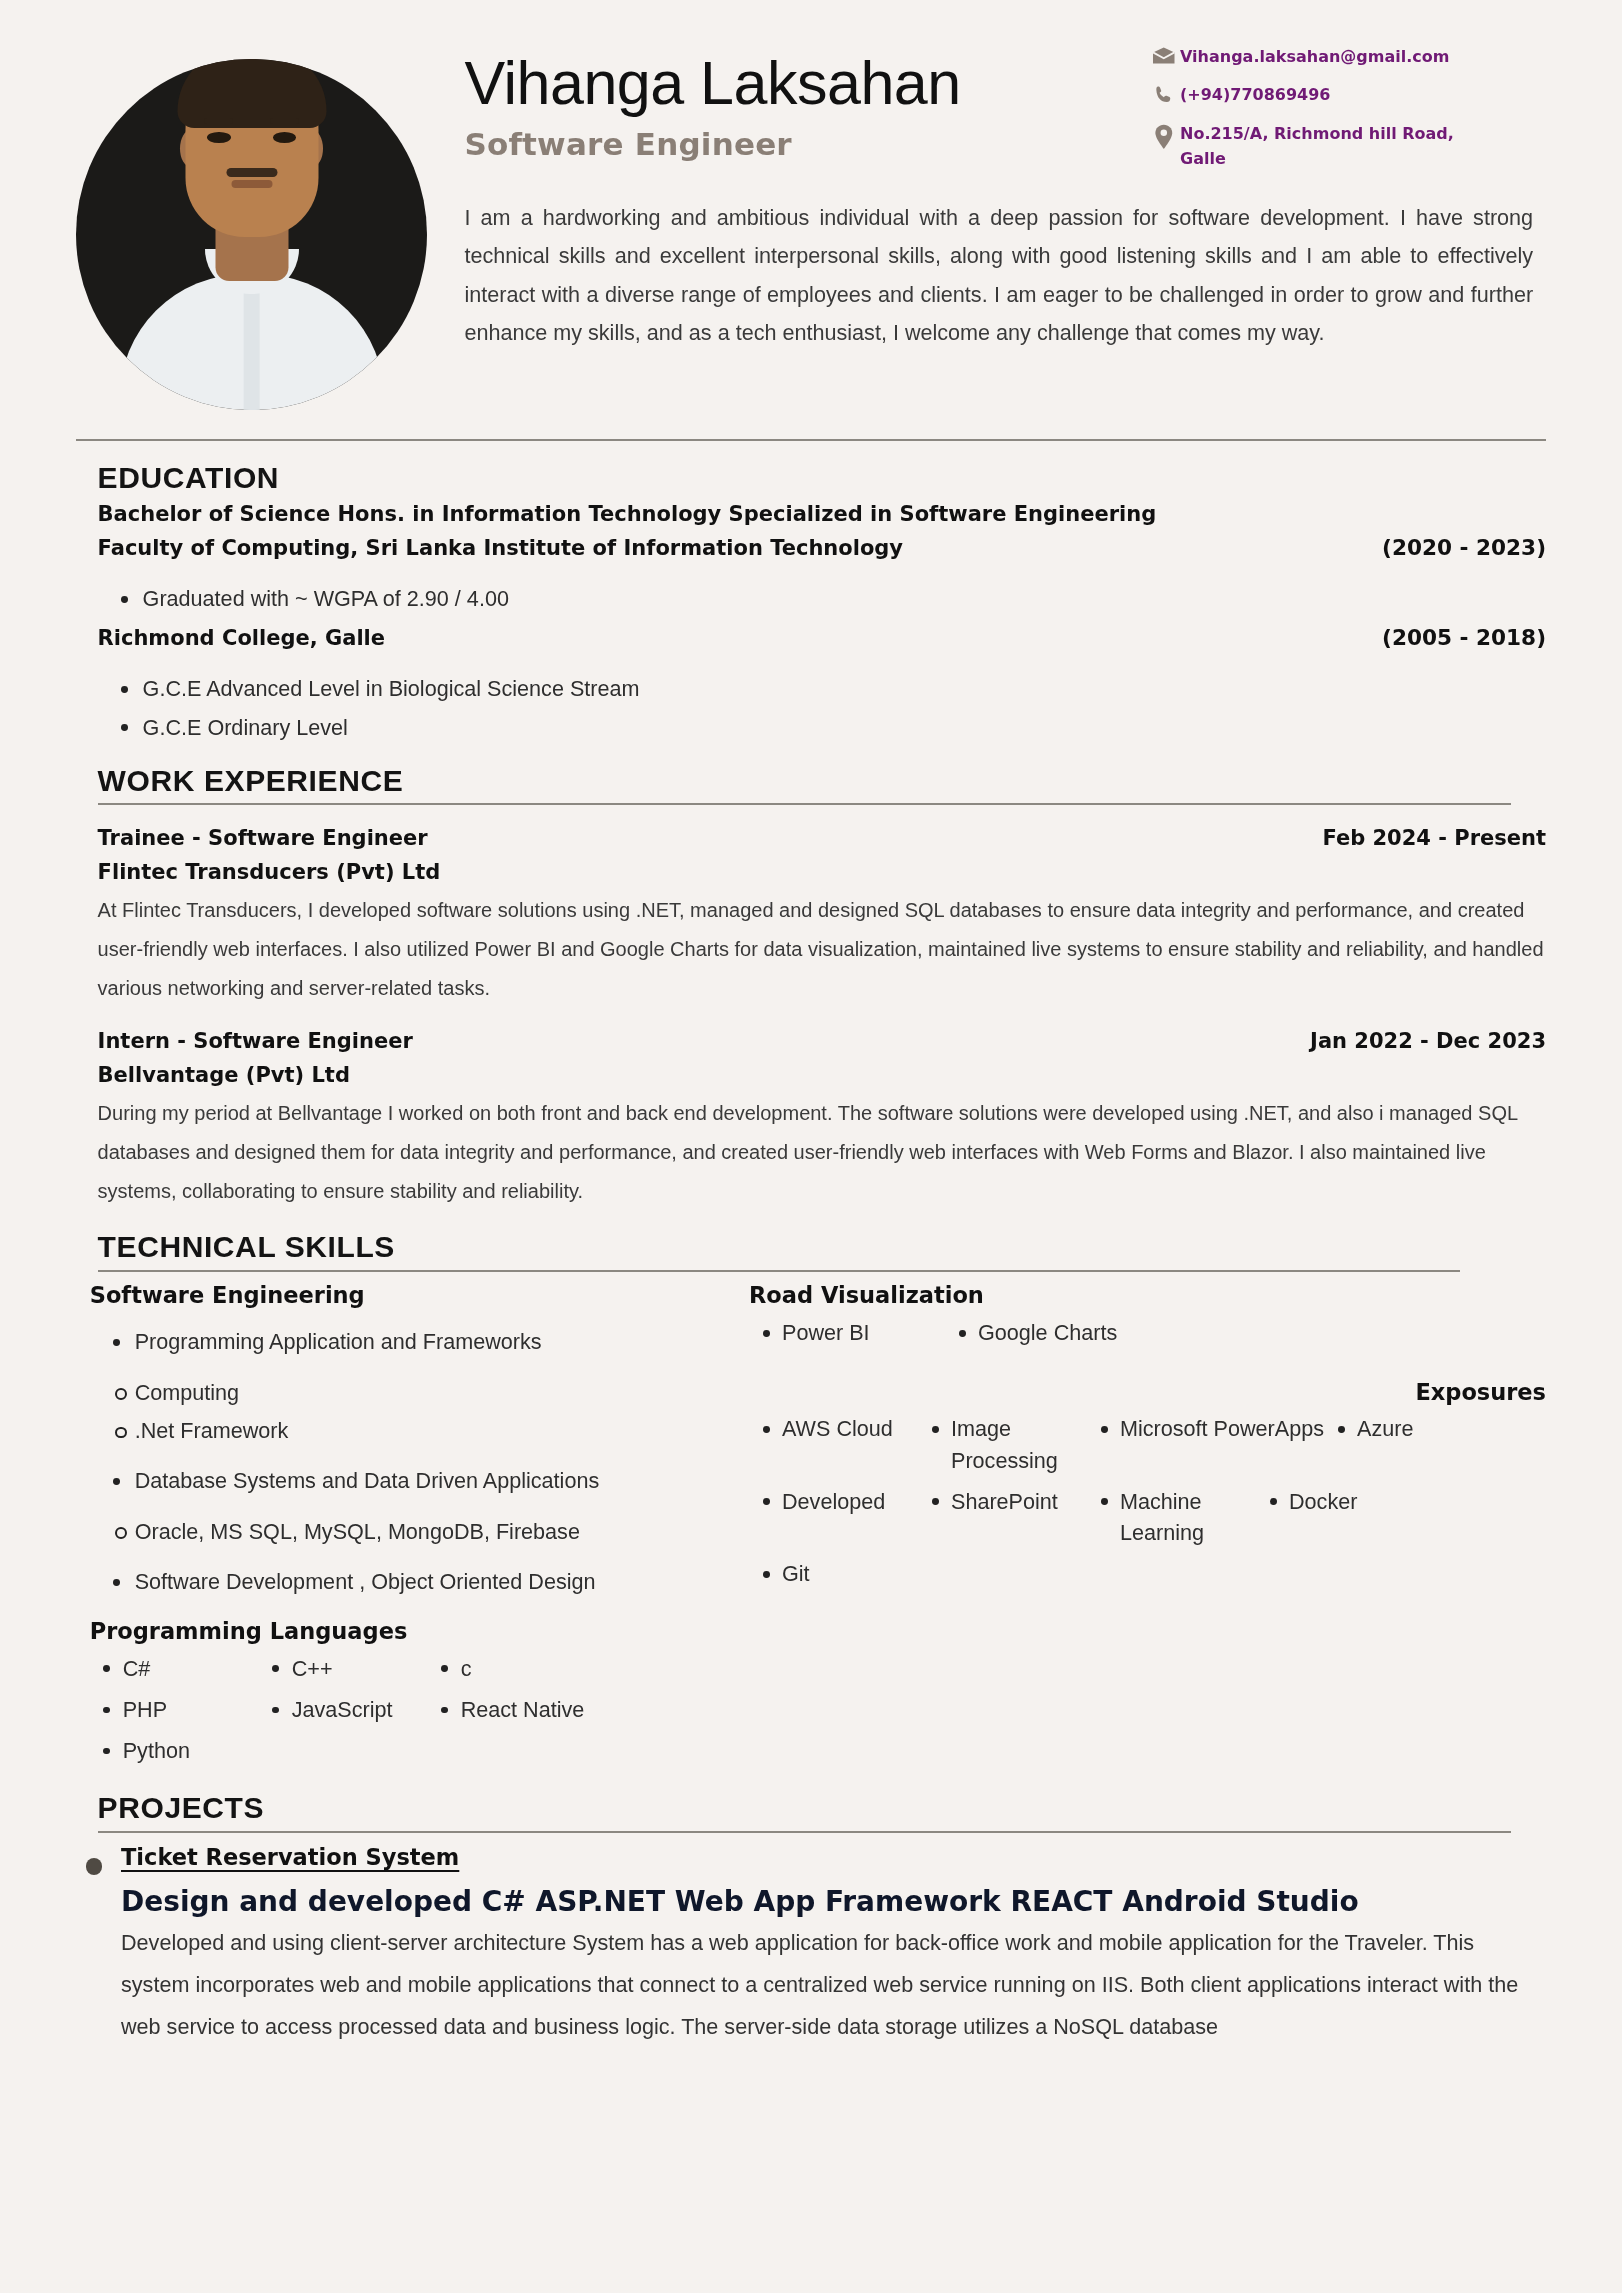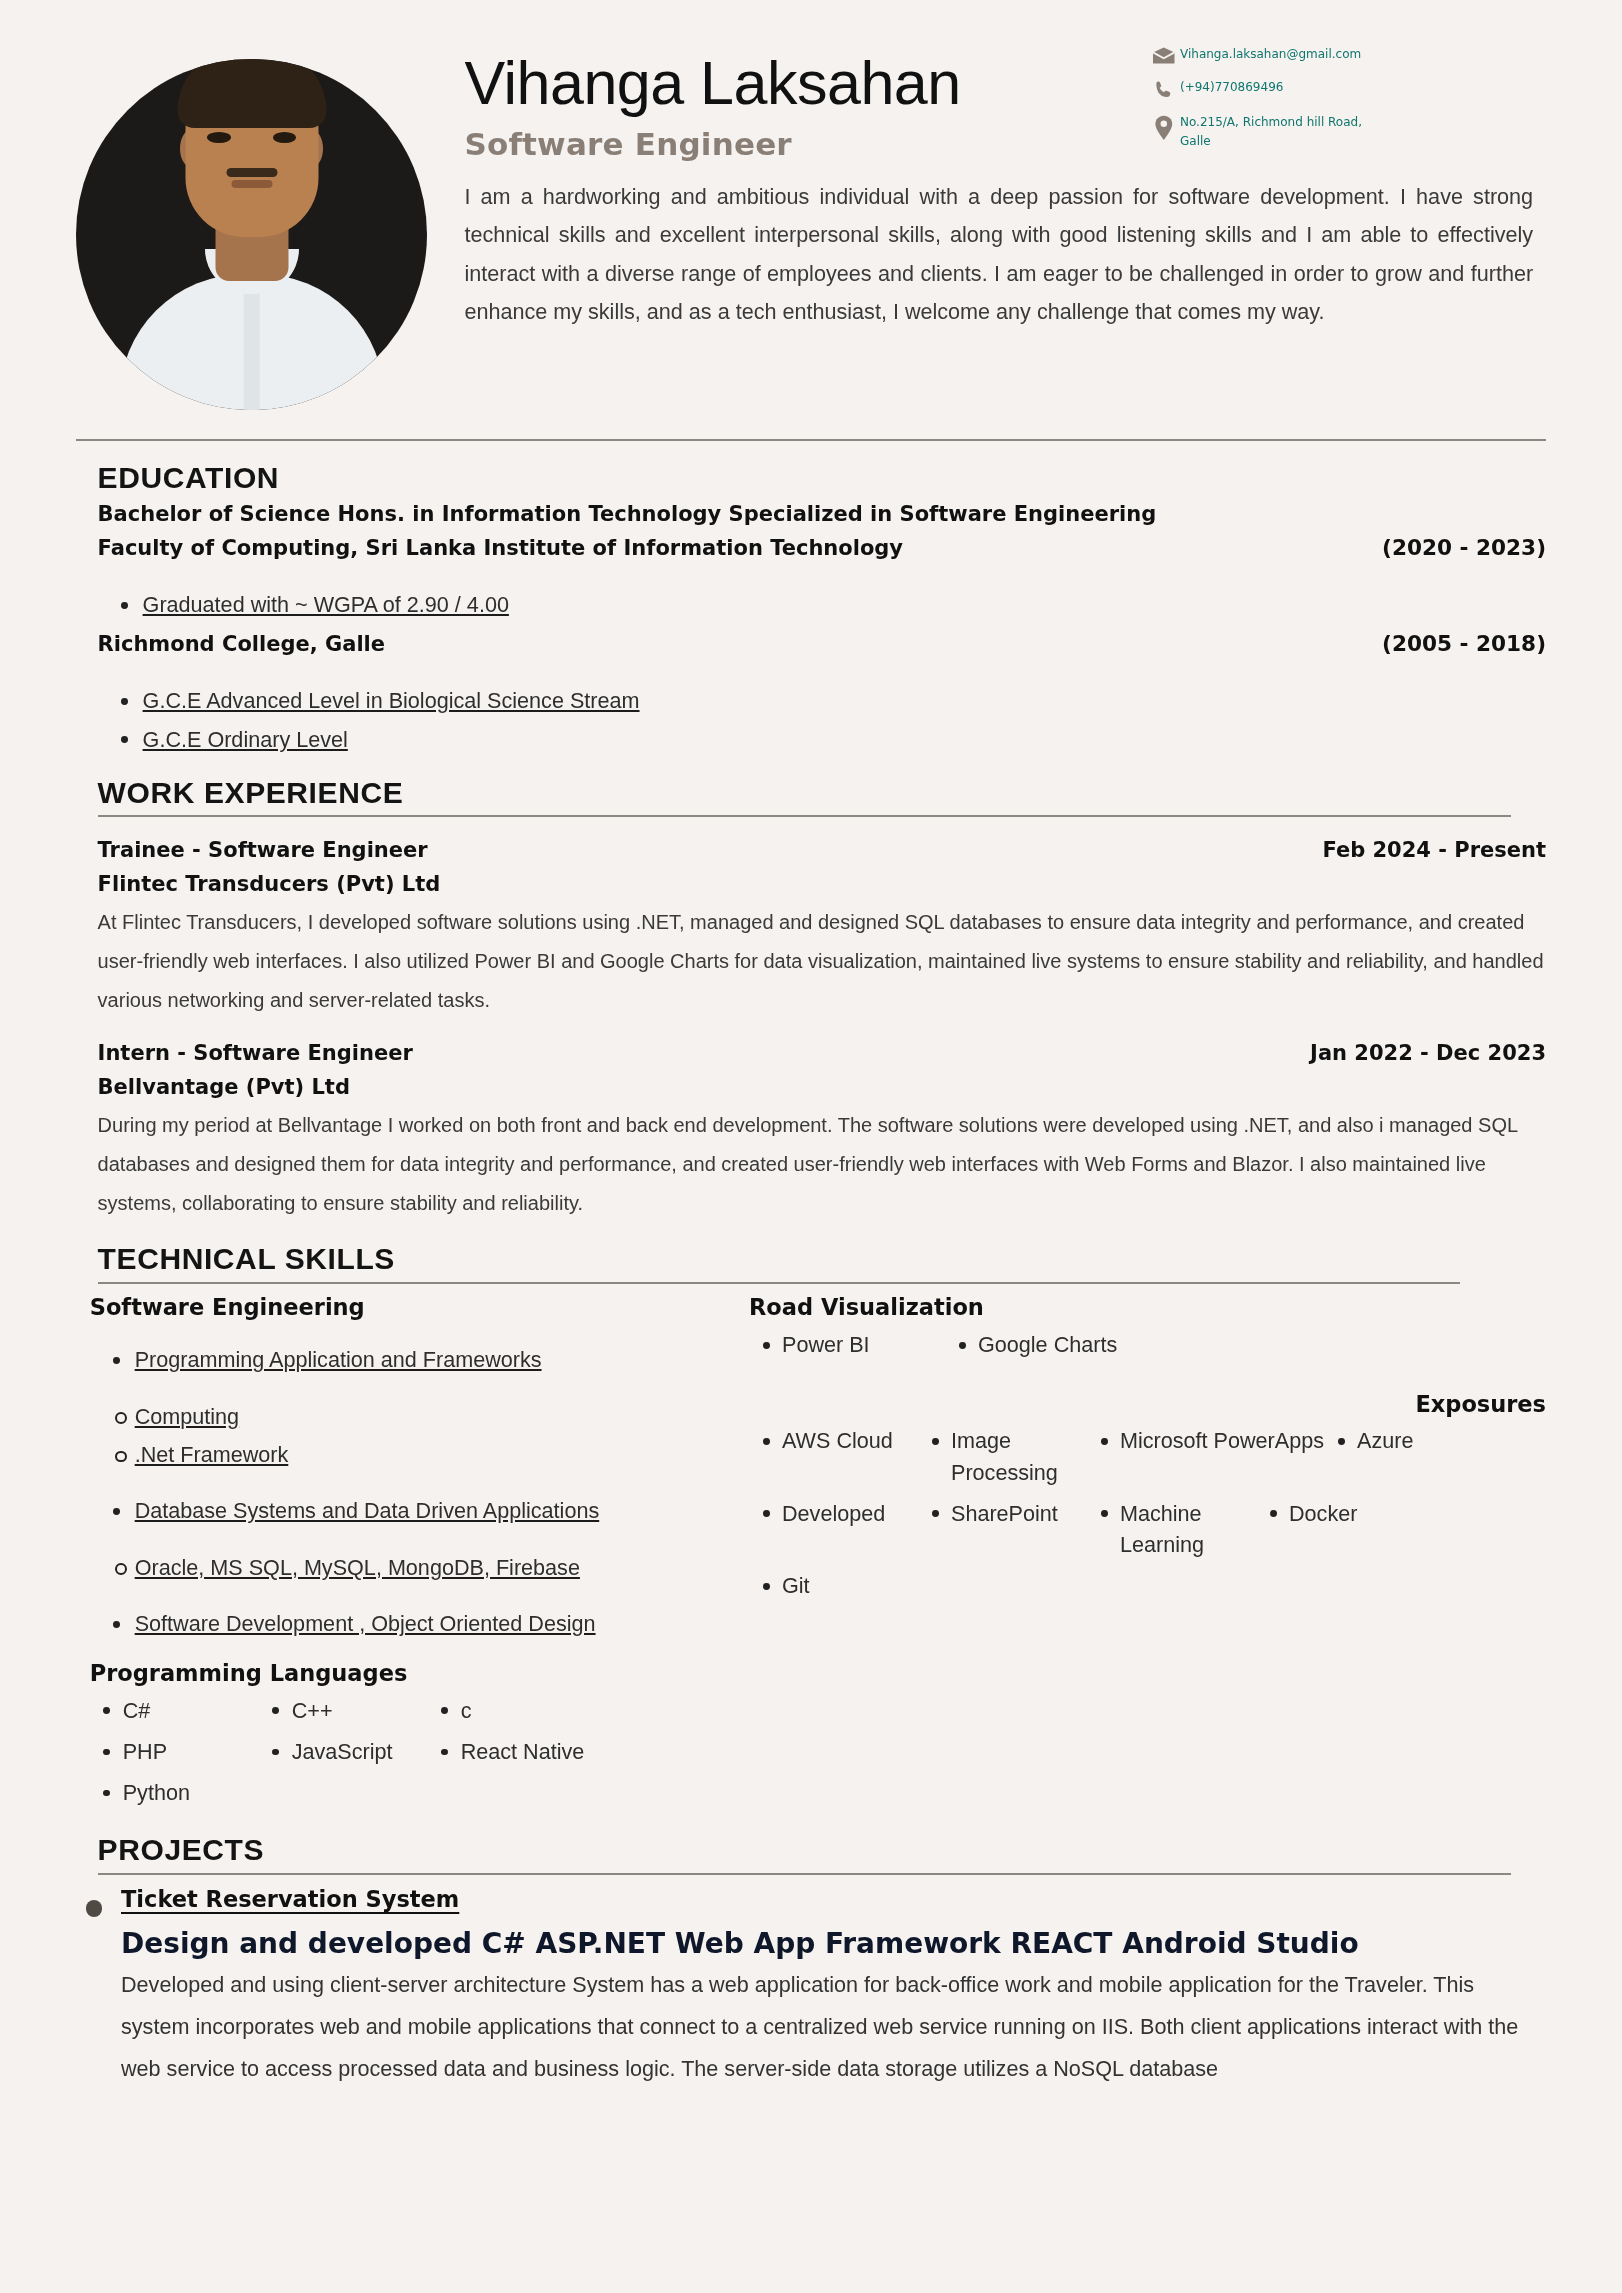--- a/index.html
+++ b/index.html
@@ -73,21 +73,21 @@
   .role {
     font-family: "DejaVu Sans", sans-serif;
     font-size: 31px; font-weight: 700; color: #8a7f76;
     margin-top: 11.8px; letter-spacing: 0.2px;
   }
   .contact { padding-top: 11.8px; width: 392px; flex: 0 0 auto; }
   .crow { display: flex; align-items: flex-start; margin-bottom: 13.7px; }
   .crow .ico { width: 33px; flex: 0 0 33px; display:flex; justify-content:center; padding-top:2px; }
   .crow .ctxt {
     font-family: "DejaVu Sans", sans-serif;
-    font-size: 12px; font-weight: 400; color: #0f766e; line-height: 1.55;
+    font-size: 16px; font-weight: 700; color: #701a75; line-height: 1.55;
   }
   .crow.addr .ctxt { max-width: 314px; }
 
   .summary {
     margin-top: 13.7px;
     font-family: "Liberation Sans", sans-serif;
     font-size: 21.6px; line-height: 1.78; color: #3a3a3a;
     text-align: justify; padding-right: 5.9px;
   }
 
@@ -112,21 +112,21 @@
   .bold-line {
     font-family: "DejaVu Sans", sans-serif;
     font-size: 21px; font-weight: 700; color: #111; line-height: 1.62;
   }
   .date-line {
     font-family: "DejaVu Sans", sans-serif;
     font-size: 21px; font-weight: 700; color: #111; white-space: nowrap;
   }
   .edu-date { font-size: 21.6px; }
 
-  ul.b { list-style: none; margin: 24px 0 0 0; padding: 0; text-decoration: underline; }
+  ul.b { list-style: none; margin: 18px 0 0 0; padding: 0; }
   ul.b > li {
     position: relative; padding-left: 45px; margin: 5.9px 0;
     font-family: "Liberation Sans", sans-serif;
     font-size: 21.6px; color: #2e2e2e; line-height: 1.5;
   }
   ul.b > li::before {
     content: ""; position: absolute; left: 23.5px; top: 12.7px;
     width: 6.9px; height: 6.9px; border-radius: 50%; background: #222;
   }
   ul.b.sub > li::before {

